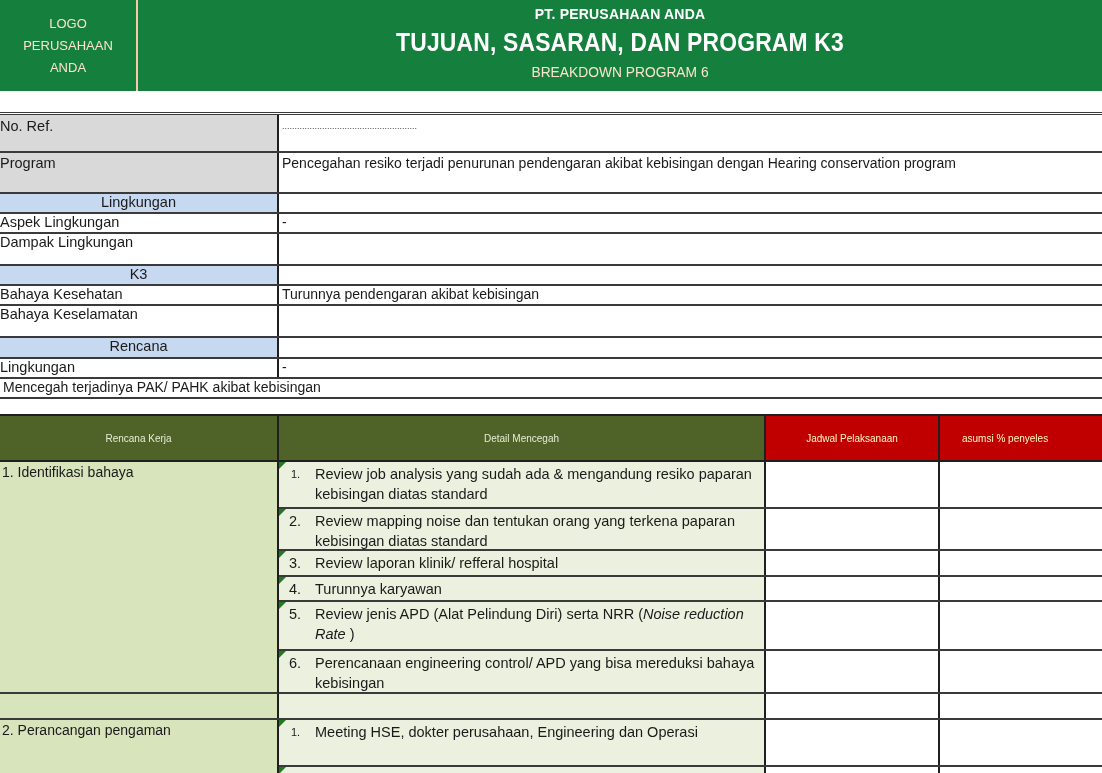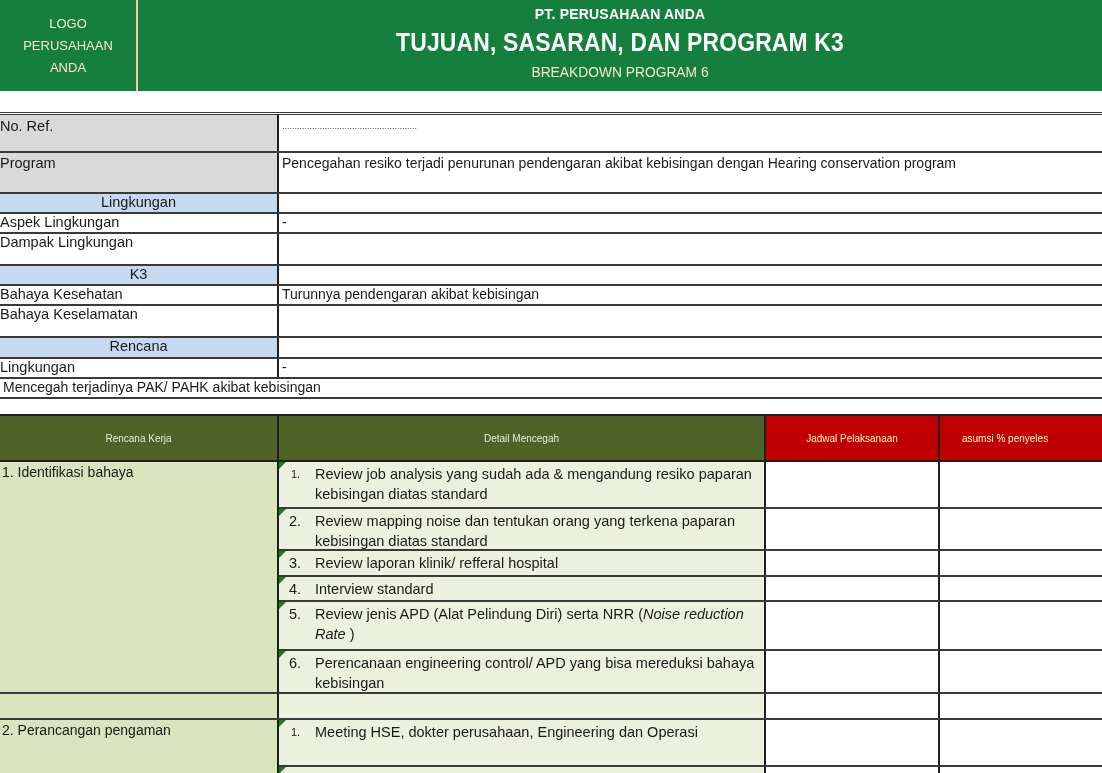--- a/index.html
+++ b/index.html
@@ -146,21 +146,21 @@
             <span class="num">3.</span>
             <span class="txt">Review laporan klinik/ refferal hospital</span>
           </div>
         <div class="c3"></div>
         <div class="c4"></div>
       </div>
       <div class="wrow" style="height:25px">
         <div class="c2">
             <span class="tri"></span>
             <span class="num">4.</span>
-            <span class="txt">Interview standard</span>
+            <span class="txt">Turunnya karyawan</span>
           </div>
         <div class="c3"></div>
         <div class="c4"></div>
       </div>
       <div class="wrow" style="height:49px">
         <div class="c2">
             <span class="tri"></span>
             <span class="num">5.</span>
             <span class="txt"><span>Review jenis APD (Alat Pelindung Diri) serta NRR (</span><span class="ital">Noise reduction Rate</span><span> )</span></span>
           </div>

